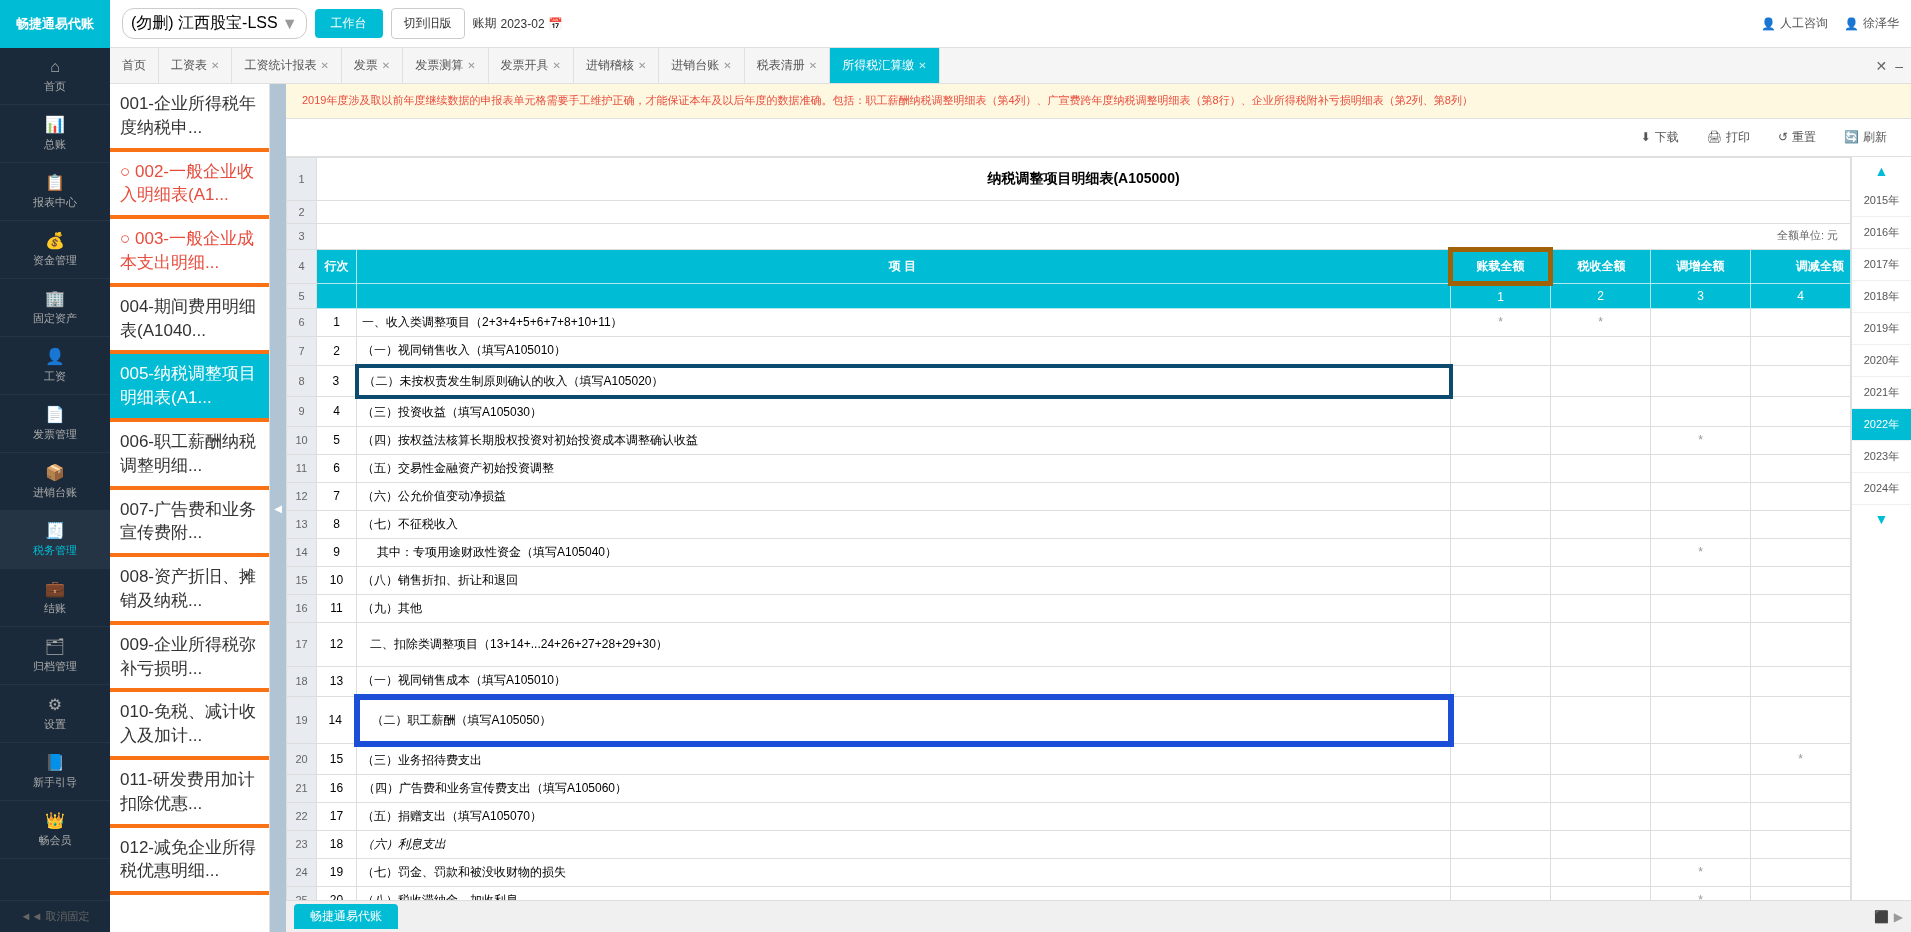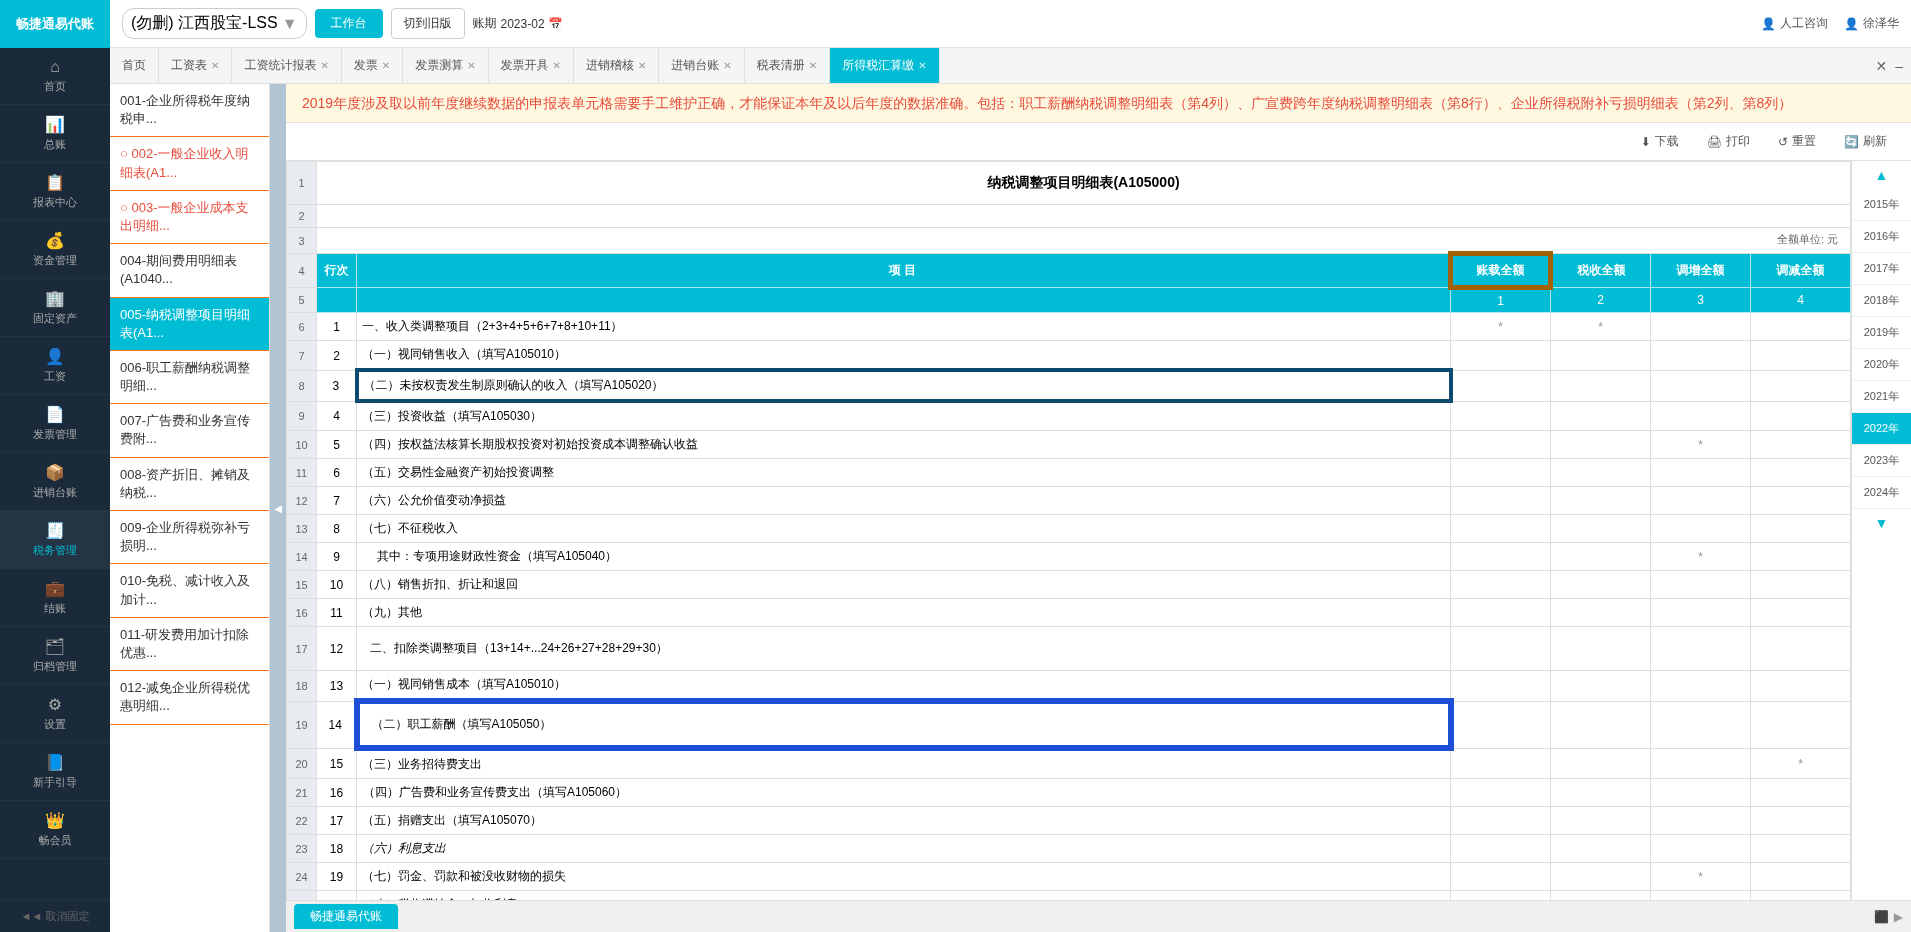--- a/index.html
+++ b/index.html
@@ -35,30 +35,30 @@
     .tab .close-icon { font-size: 10px; color: #999; }
     .tab.active .close-icon { color: rgba(255,255,255,0.8); }
     .tab-close-btns { margin-left: auto; display: flex; align-items: center; padding: 0 8px; gap: 8px; }
     .tab-close-btns span { cursor: pointer; color: #666; font-size: 14px; }
 
     
     .content { flex: 1; display: flex; overflow: hidden; }
 
     
     .left-panel { width: 160px; background: #fff; border-right: 1px solid #e0e0e0; overflow-y: auto; flex-shrink: 0; }
-    .left-panel-item { padding: 8px 10px; font-size: 13px; color: #333; cursor: pointer; border-bottom: 1px solid #f97316; line-height: 1.4; }
+    .left-panel-item { padding: 8px 10px; font-size: 17px; color: #333; cursor: pointer; border-bottom: 4px solid #f97316; line-height: 1.4; }
     .left-panel-item.active { background: #00bcd4; color: white; }
     .left-panel-item.error { color: #e74c3c; }
     .left-panel-item.error::before { content: '○ '; }
 
     
     .right-content { flex: 1; display: flex; flex-direction: column; overflow: hidden; background: #f5f5f5; }
 
     
-    .notice-bar { background: #fff8e1; padding: 8px 16px; font-size: 14px; color: #e74c3c; line-height: 1.6; border-bottom: 1px solid #e0e0e0; }
+    .notice-bar { background: #fff8e1; padding: 8px 16px; font-size: 11px; color: #e74c3c; line-height: 1.6; border-bottom: 1px solid #e0e0e0; }
 
     
     .toolbar { display: flex; align-items: center; justify-content: flex-end; padding: 6px 16px; gap: 12px; background: #fff; border-bottom: 1px solid #e0e0e0; }
     .toolbar-btn { display: flex; align-items: center; gap: 4px; color: #555; cursor: pointer; font-size: 12px; padding: 4px 8px; border-radius: 3px; }
 
     
     .spreadsheet-container { flex: 1; display: flex; overflow: hidden; }
     .spreadsheet-main { flex: 1; overflow: auto; background: #fff; }
 
     
@@ -285,21 +285,21 @@
                 <td colspan="6" style="border:1px solid #ddd; text-align:right; padding:4px 12px; font-size:11px; color:#666;">全额单位: 元</td>
               </tr>
 
               <tr>
                 <td class="row-num-col">4</td>
                 <th style="background:#00bcd4;color:white;border:1px solid #b0e8f0;padding:6px;text-align:center;width:40px;">行次</th>
                 <th style="background:#00bcd4;color:white;border:1px solid #b0e8f0;padding:6px;text-align:center;min-width:240px;">项  目</th>
                 <th style="background:#00bcd4;color:white;border:5px solid #a16207;padding:6px;text-align:center;width:100px;">账载全额</th>
                 <th style="background:#00bcd4;color:white;border:1px solid #b0e8f0;padding:6px;text-align:center;width:100px;">税收全额</th>
                 <th style="background:#00bcd4;color:white;border:1px solid #b0e8f0;padding:6px;text-align:center;width:100px;">调增全额</th>
-                <th style="background:#00bcd4;color:white;border:1px solid #b0e8f0;padding:6px;text-align:center;width:100px;">调减全额</th>
+                <th style="background:#00bcd4;color:white;border:1px solid #b0e8f0;padding:6px;text-align:right;width:100px;">调减全额</th>
               </tr>
 
               <tr>
                 <td class="row-num-col">5</td>
                 <td style="background:#00bcd4;border:1px solid #b0e8f0;"></td>
                 <td style="background:#00bcd4;border:1px solid #b0e8f0;"></td>
                 <td style="background:#00bcd4;color:white;border:1px solid #b0e8f0;text-align:center;padding:4px;">1</td>
                 <td style="background:#00bcd4;color:white;border:1px solid #b0e8f0;text-align:center;padding:4px;">2</td>
                 <td style="background:#00bcd4;color:white;border:1px solid #b0e8f0;text-align:center;padding:4px;">3</td>
                 <td style="background:#00bcd4;color:white;border:1px solid #b0e8f0;text-align:center;padding:4px;">4</td>

